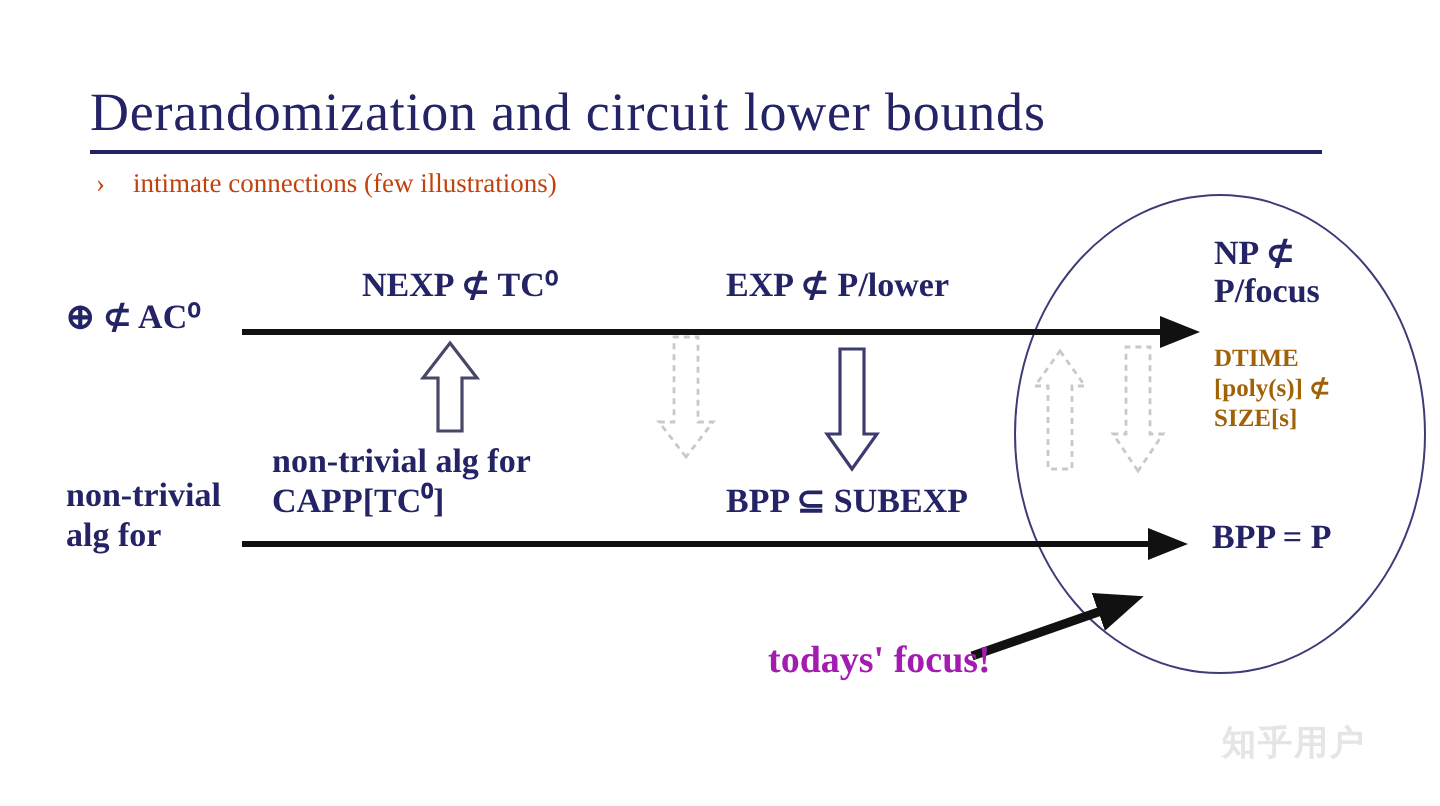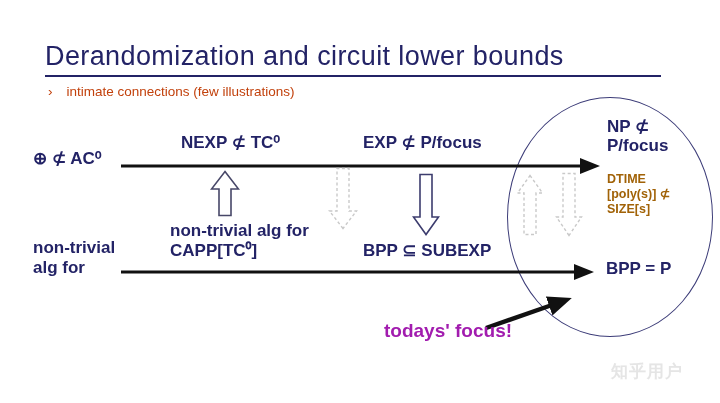--- a/index.html
+++ b/index.html
@@ -1,18 +1,18 @@
 <!DOCTYPE html>
 <html><head>
 <meta charset="utf-8">
 <style>
   html,body{margin:0;padding:0;background:#fff;}
   .slide{
     position:relative;width:720px;height:403px;background:#ffffff;
-    overflow:hidden;font-family:Liberation Sans, sans-serif;
+    overflow:hidden;font-family:Liberation Serif, serif;
   }
   
   .title{
     position:absolute;left:45px;top:41px;margin:0;
     font-size:27px;font-weight:500;letter-spacing:.4px;color:#232366;
   }
   .title-rule{position:absolute;left:45px;top:75px;width:616px;height:2px;background:#232366;}
   .subtitle{position:absolute;left:48px;top:84px;font-size:13.5px;color:#c2410c;}
   .subtitle .bullet{margin-right:14px;}
   
@@ -47,21 +47,21 @@
   <svg class="arrow-svg" style="left:120px;top:156px;" width="484" height="20">
     <defs>
       <marker id="head1" markerUnits="userSpaceOnUse" markerWidth="20" markerHeight="16" refX="2" refY="8" orient="auto">
         <path d="M0,0 L20,8 L0,16 z" fill="#111111"></path>
       </marker>
     </defs>
     <line x1="1" y1="10" x2="462" y2="10" stroke="#111111" stroke-width="3" marker-end="url(#head1)"></line>
   </svg>
 
   <div class="lbl" style="left:181px;top:133px;text-align:center;">NEXP ⊄ TC⁰</div>
-  <div class="lbl" style="left:363px;top:133px;">EXP ⊄ P/focus</div>
+  <div class="lbl" style="left:363px;top:133px;">EXP ⊄ P/lower</div>
 
   <div class="lbl" style="left:607px;top:117px;line-height:19px;">
     <span>NP ⊄</span>
     <span>P/focus</span>
   </div>
   <div class="lbl-small" style="left:607px;top:172px;">
     <span>DTIME</span>
     <span>[poly(s)] ⊄</span>
     <span>SIZE[s]</span>
   </div>
@@ -79,21 +79,21 @@
   </svg>
 
   <svg class="arrow-svg" style="left:516px;top:174px;" width="28" height="62">
     <polygon points="14,1.5 26.5,19 20,19 20,60.5 8,60.5 8,19 1.5,19" fill="none" stroke="#c9c9c9" stroke-width="1.4" stroke-dasharray="3,2.5"></polygon>
   </svg>
 
   <svg class="arrow-svg" style="left:555px;top:172px;" width="28" height="65">
     <polygon points="14,63.5 1.5,45 8,45 8,1.5 20,1.5 20,45 26.5,45" fill="none" stroke="#c9c9c9" stroke-width="1.4" stroke-dasharray="3,2.5"></polygon>
   </svg>
 
-  <div class="lbl" style="left:170px;top:221px;">
+  <div class="lbl" style="left:136px;top:221px;">
     <span>non-trivial alg for</span>
     <span>CAPP[TC⁰]</span>
   </div>
 
   <div class="lbl" style="left:33px;top:238px;">
     <span>non-trivial</span>
     <span>alg for</span>
   </div>
 
   <svg class="arrow-svg" style="left:120px;top:262px;" width="480" height="20">

